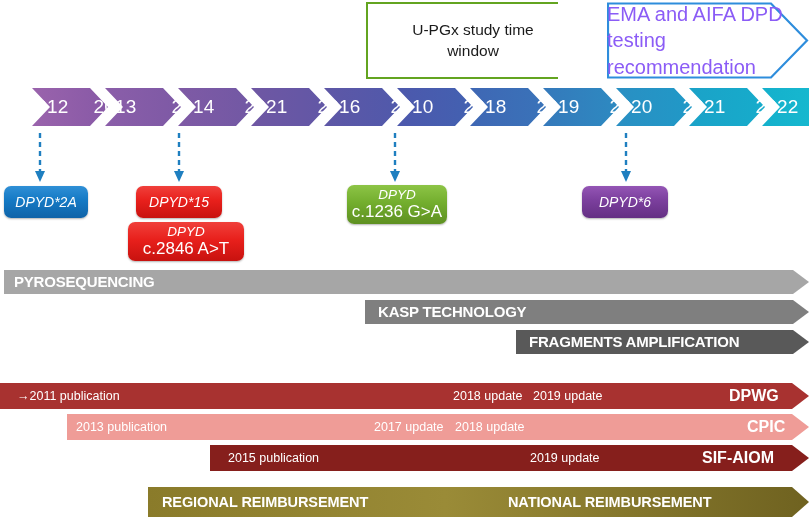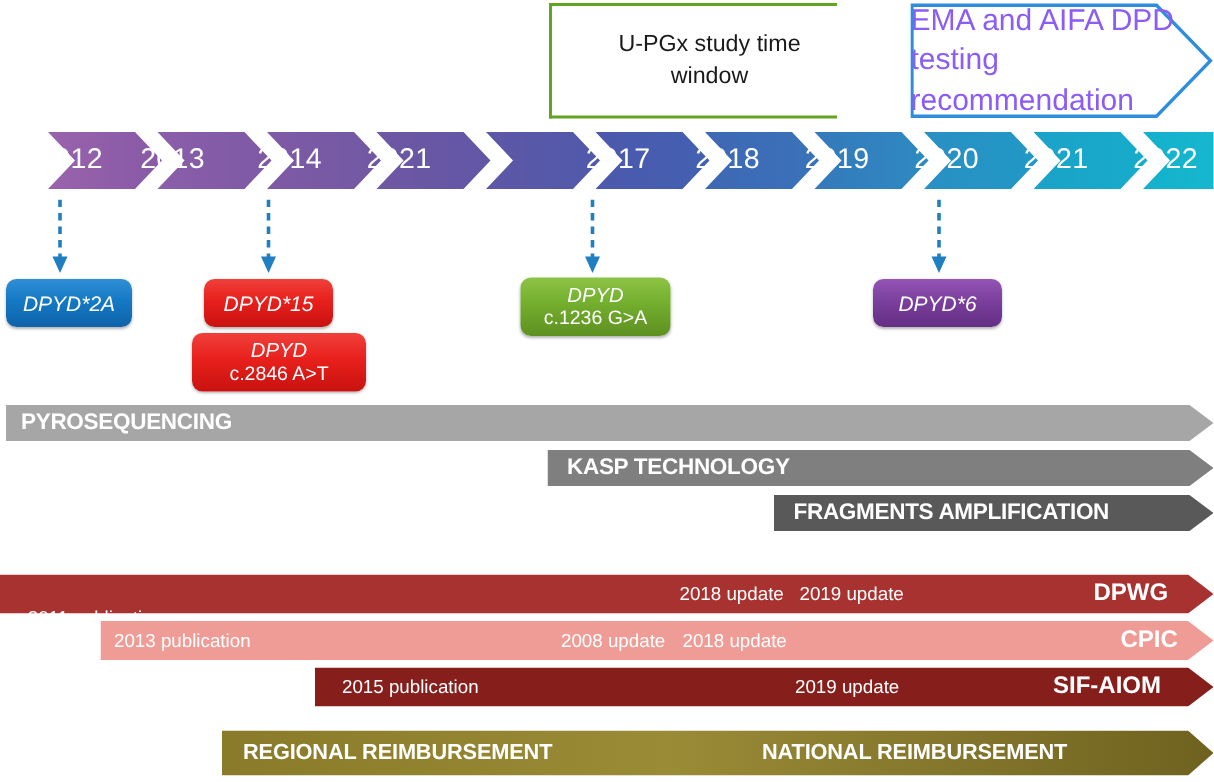--- a/index.html
+++ b/index.html
@@ -46,21 +46,21 @@
   .dash-arrow svg{display:block;}
 
   
   .pill{
     border-radius:7px;color:#fff;text-align:center;
     display:flex;flex-direction:column;align-items:center;justify-content:center;
     box-shadow:0 1px 2px rgba(0,0,0,.30);
     box-sizing:border-box;
   }
   .pill .l1{font-style:italic;font-size:13.5px;line-height:1.15;}
-  .pill .l2{font-size:13px;line-height:1.2;}
+  .pill .l2{font-size:17px;line-height:1.2;}
   .pill.single .l1{font-size:14px;}
 
   
   .tech{height:24px;}
   .tech svg{display:block;}
   .tech .lab{
     position:absolute;top:0;height:24px;line-height:24px;
     font-size:15px;font-weight:bold;color:#ffffff;
     letter-spacing:-0.2px;white-space:nowrap;
   }
@@ -161,21 +161,22 @@
       <polygon points="511,0 569,0 587,19 569,38 511,38 529,19" fill="url(#g7)"></polygon>
       <polygon points="584,0 642,0 660,19 642,38 584,38 602,19" fill="url(#g8)"></polygon>
       <polygon points="657,0 715,0 733,19 715,38 657,38 675,19" fill="url(#g9)"></polygon>
       <polygon points="730,0 788,0 806,19 788,38 730,38 748,19" fill="url(#g10)"></polygon>
     </g>
   </svg>
   <div class="year-label" style="left:18px;width:58px;">2012</div>
   <div class="year-label" style="left:86px;width:58px;">2013</div>
   <div class="year-label" style="left:164px;width:58px;">2014</div>
   <div class="year-label" style="left:237px;width:58px;">2021</div>
-  <div class="year-label" style="left:383px;width:58px;">2017</div>
+  <div class="year-label" style="left:310px;width:58px;">2016</div>
+  <div class="year-label" style="left:383px;width:58px;">2010</div>
   <div class="year-label" style="left:456px;width:58px;">2018</div>
   <div class="year-label" style="left:529px;width:58px;">2019</div>
   <div class="year-label" style="left:602px;width:58px;">2020</div>
   <div class="year-label" style="left:675px;width:58px;">2021</div>
   <div class="year-label" style="left:748px;width:58px;">2022</div>
 </div>
 
 <div class="abs dash-arrow" style="left:33px;top:133px;">
   <svg width="14" height="50" viewBox="0 0 14 50">
     <line x1="7" y1="0" x2="7" y2="40" stroke="#1f7fc0" stroke-width="2.4" stroke-dasharray="5,4"></line>
@@ -241,32 +242,32 @@
   <svg width="293" height="24" viewBox="0 0 293 24">
     <polygon points="0,0 277,0 293,12 277,24 0,24" fill="#595959"></polygon>
   </svg>
   <div class="lab" style="left:13px;">FRAGMENTS AMPLIFICATION</div>
 </div>
 
 <div class="abs guide" style="left:0px;top:383px;width:809px;">
   <svg width="809" height="26" viewBox="0 0 809 26">
     <polygon points="0,0 792,0 809,13 792,26 0,26" fill="#a83230"></polygon>
   </svg>
-  <div class="seg" style="left:6px;margin-top:16px;">→2011 publication</div>
+  <div class="seg" style="left:17px;">→2011 publication</div>
   <div class="seg" style="left:453px;">2018 update</div>
   <div class="seg" style="left:533px;">2019 update</div>
   <div class="org" style="left:729px;">DPWG</div>
 </div>
 
 <div class="abs guide" style="left:67px;top:414px;width:742px;">
   <svg width="742" height="26" viewBox="0 0 742 26">
     <polygon points="0,0 725,0 742,13 725,26 0,26" fill="#ef9c97"></polygon>
   </svg>
   <div class="seg" style="left:9px;">2013 publication</div>
-  <div class="seg" style="left:307px;">2008 update</div>
+  <div class="seg" style="left:307px;">2017 update</div>
   <div class="seg" style="left:388px;">2018 update</div>
   <div class="org" style="left:680px;">CPIC</div>
 </div>
 
 <div class="abs guide" style="left:210px;top:445px;width:599px;">
   <svg width="599" height="26" viewBox="0 0 599 26">
     <polygon points="0,0 582,0 599,13 582,26 0,26" fill="#861f1c"></polygon>
   </svg>
   <div class="seg" style="left:18px;">2015 publication</div>
   <div class="seg" style="left:320px;">2019 update</div>

